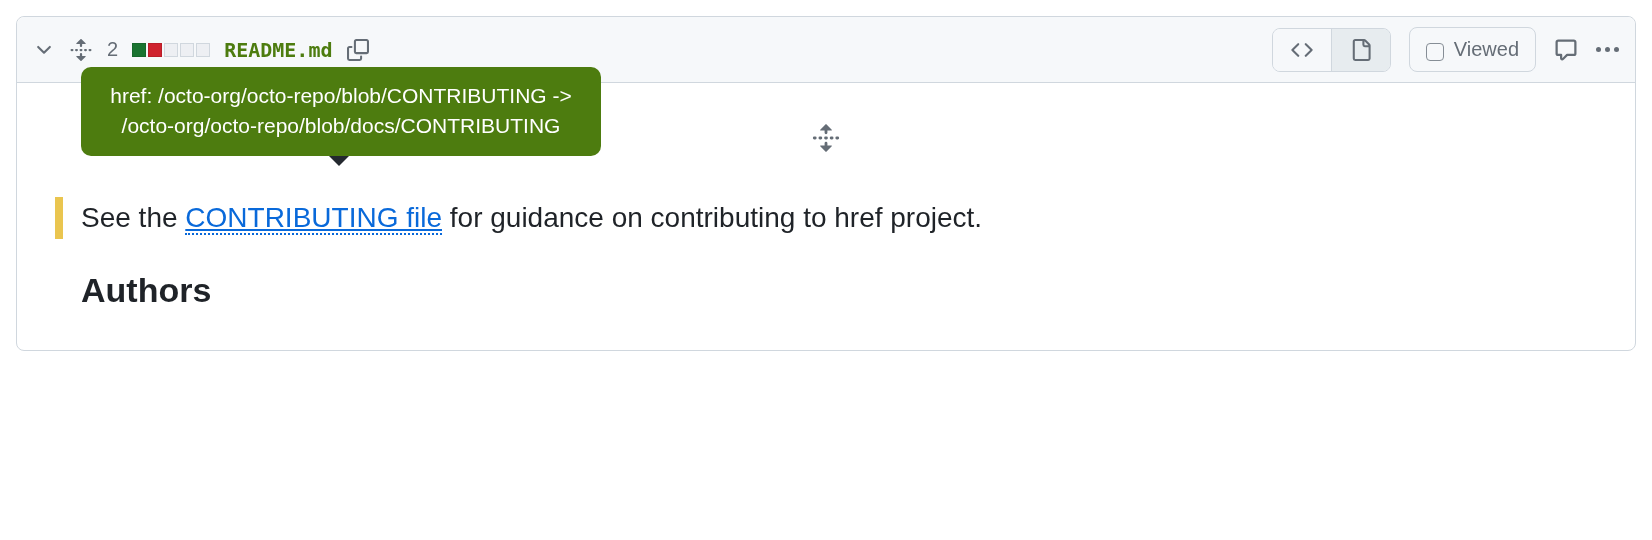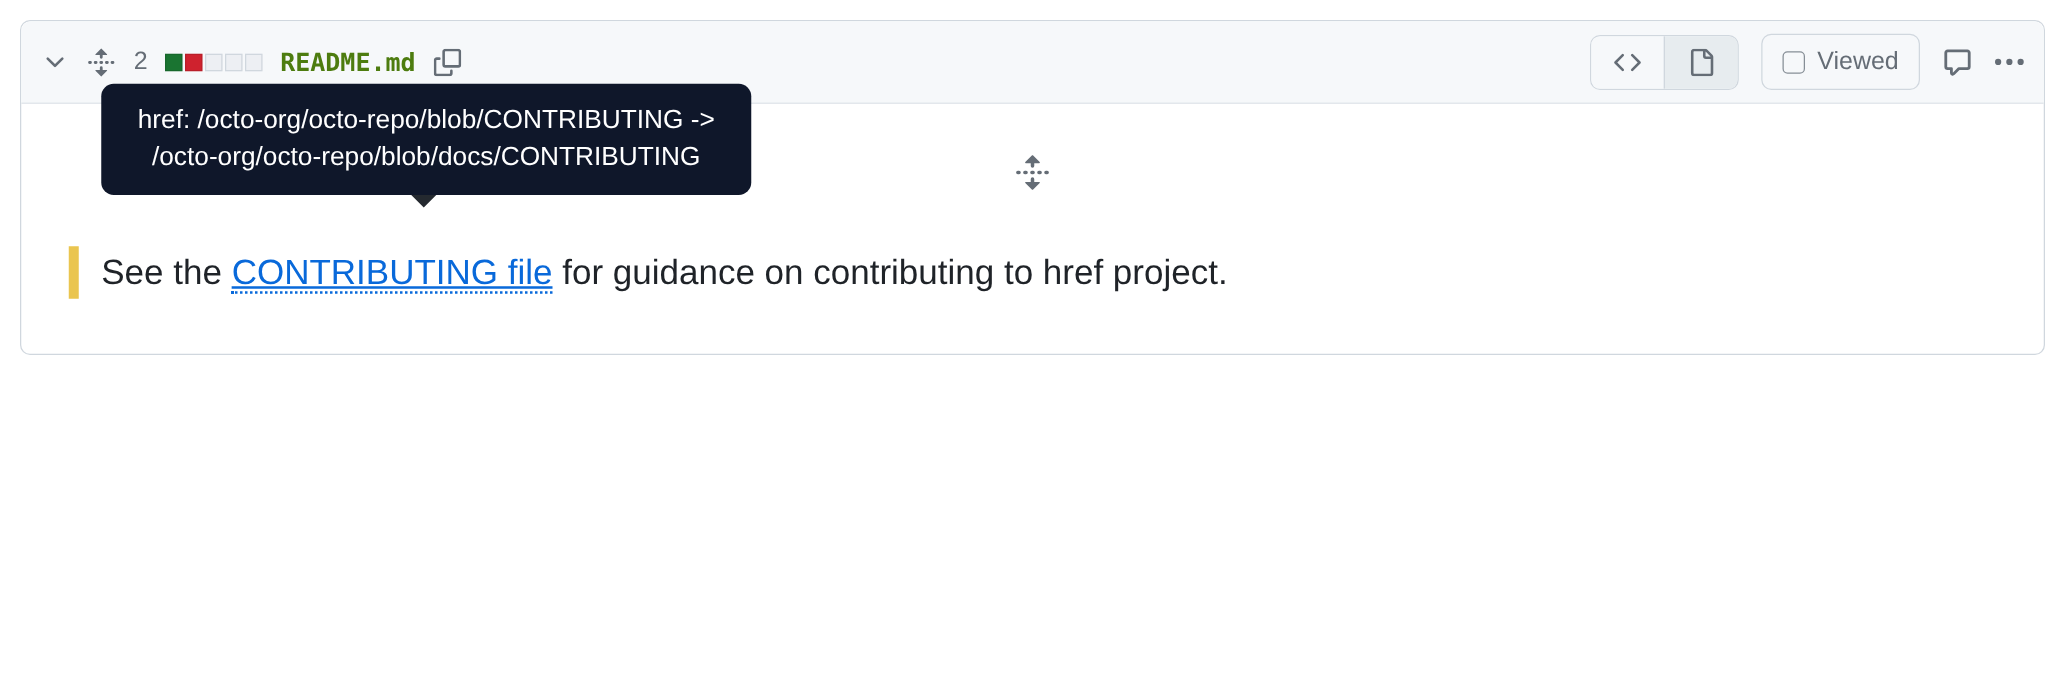--- a/index.html
+++ b/index.html
@@ -59,21 +59,21 @@
     display: flex; align-items: center; justify-content: center;
     background: #f6f8fa;
     cursor: pointer;
     color: #656d76;
   }
   .toggle-group .toggle-btn.active {
     background: #e7ecef;
   }
   .toggle-group .toggle-btn + .toggle-btn { border-left: 1px solid #d0d7de; }
   .viewed-box {
-    display: flex; align-items: center; gap: 10px;
+    display: flex; align-items: flex-end; gap: 10px;
     border: 1px solid #d0d7de;
     border-radius: 8px;
     padding: 10px 16px;
     background: #f6f8fa;
     cursor: pointer;
     font-size: 20px;
     color: #656d76;
   }
   .viewed-box .cb {
     width: 18px; height: 18px;
@@ -109,21 +109,21 @@
     color: #1f2328;
   }
   .line-content a {
     color: #0969da;
     border-bottom: 2px dotted #0969da;
   }
   .tooltip {
     position: absolute;
     top: -130px;
     left: 0px;
-    background: #0f172a;
+    background: #4d7c0f;
     color: #ffffff;
     border-radius: 10px;
     padding: 14px 22px;
     font-size: 21px;
     line-height: 1.45;
     text-align: center;
     max-width: 520px;
     z-index: 10;
   }
   .tooltip::after {
@@ -224,15 +224,16 @@
     </div>
 
     <div class="diff-line">
       <div class="diff-marker"></div>
       <div class="line-content" style="position:relative;">
         <div class="tooltip">href: /octo-org/octo-repo/blob/CONTRIBUTING -&gt; /octo-org/octo-repo/blob/docs/CONTRIBUTING</div>
         <span>See the </span><a href="#">CONTRIBUTING file</a><span> for guidance on contributing to href project.</span>
       </div>
     </div>
 
+    <h2 class="heading">Authors</h2>
 
   </div>
 </div>
 
 </body></html>

